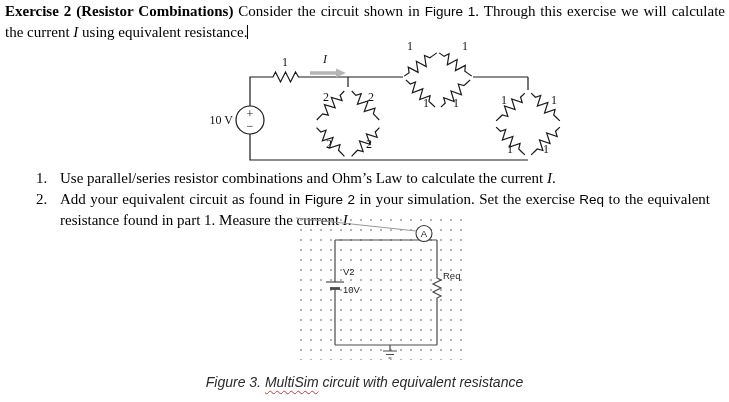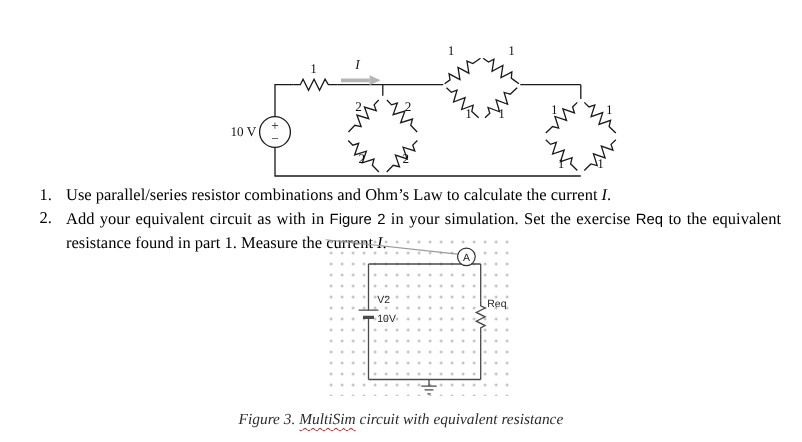--- a/index.html
+++ b/index.html
@@ -20,36 +20,37 @@
   .li { display:flex; font-size:15px; line-height:21px; }
   .li .num { width:24px; flex:none; }
   .li .txt { width:650px; text-align:justify; }
 
   .fig3 { position:absolute; left:293px; top:212px; width:172px; height:148px;
           background-image: radial-gradient(circle, #b4b4b4 1px, transparent 1.3px);
           background-size:10px 10px; background-position:3px 3px; }
   .fig3 svg { position:absolute; left:0; top:0; }
 
   .caption { position:absolute; top:374px; left:0; width:729px; text-align:center;
-             font-family:Liberation Serif, serif; font-style:italic;
+             font-family:Liberation Sans, sans-serif; font-style:italic;
              font-size:14px; color:#2b2b2b; }
   .wavy { text-decoration:underline; text-decoration-style:wavy;
           text-decoration-color:#b84040; text-decoration-thickness:1px;
           text-underline-offset:3px; }
 
   .w  { stroke:#1a1a1a; stroke-width:1.2; fill:none; }
   .mw { stroke:#4a4a4a; stroke-width:1.2; fill:none; }
   .cl { font-family:"Liberation Serif", serif; font-size:12px; fill:#111; }
   .ml { font-family:"Liberation Sans", sans-serif; font-size:9.5px; fill:#222; }
 </style>
 </head>
 <body>
 
 <div class="page">
 
+  <p class="intro"><span class="b">Exercise 2 (Resistor Combinations)</span><span> Consider the circuit shown in </span><span class="xref">Figure 1</span><span>. Through this exercise we will calculate the current </span><span class="var">I</span><span> using equivalent resistance.</span><span class="cursor"></span></p>
 
   <svg class="fig1" viewBox="0 0 400 126">
     <defs>
       <polyline id="rz" points="-20,0 -14,0 -11.5,-5 -6.5,5 -1.5,-5 3.5,5 8.5,-5 11.5,0 14,0 20,0" fill="none"></polyline>
       <polyline id="rz2" points="-15,0 -10,0 -8,-4 -4,4 0,-4 4,4 8,-4 10,0 15,0" fill="none"></polyline>
     </defs>
 
     <g>
       <path class="w" d="M57,66 V37 H74 M114,37 H210 M280,37 H335 M335,37 V50 M155,37 V47 M57,94 V120 H335"></path>
     </g>
@@ -106,21 +107,21 @@
     </g>
   </svg>
 
   <div class="list">
     <div class="li">
       <span class="num">1.</span>
       <span class="txt"><span>Use parallel/series resistor combinations and Ohm’s Law to calculate the current </span><span class="var">I</span><span>.</span></span>
     </div>
     <div class="li">
       <span class="num">2.</span>
-      <span class="txt"><span>Add your equivalent circuit as with in </span><span class="xref">Figure 2</span><span> in your simulation.  Set the exercise </span><span class="xref">Req</span><span> to the equivalent resistance found in part 1.  Measure the current </span><span class="var">I</span><span>.</span></span>
+      <span class="txt"><span>Add your equivalent circuit as found in </span><span class="xref">Figure 2</span><span> in your simulation.  Set the exercise </span><span class="xref">Req</span><span> to the equivalent resistance found in part 1.  Measure the current </span><span class="var">I</span><span>.</span></span>
     </div>
   </div>
 
   <div class="fig3">
     <svg width="172" height="148" viewBox="0 0 172 148">
       <line x1="3" y1="6" x2="123" y2="19" stroke="#999" stroke-width="1"></line>
 
       <g>
         <path class="mw" d="M42,28 V70 M42,77 V133 M42,28 H144 M144,28 V61 M144,91 V133 M42,133 H144 M97,133 V139"></path>
       </g>

